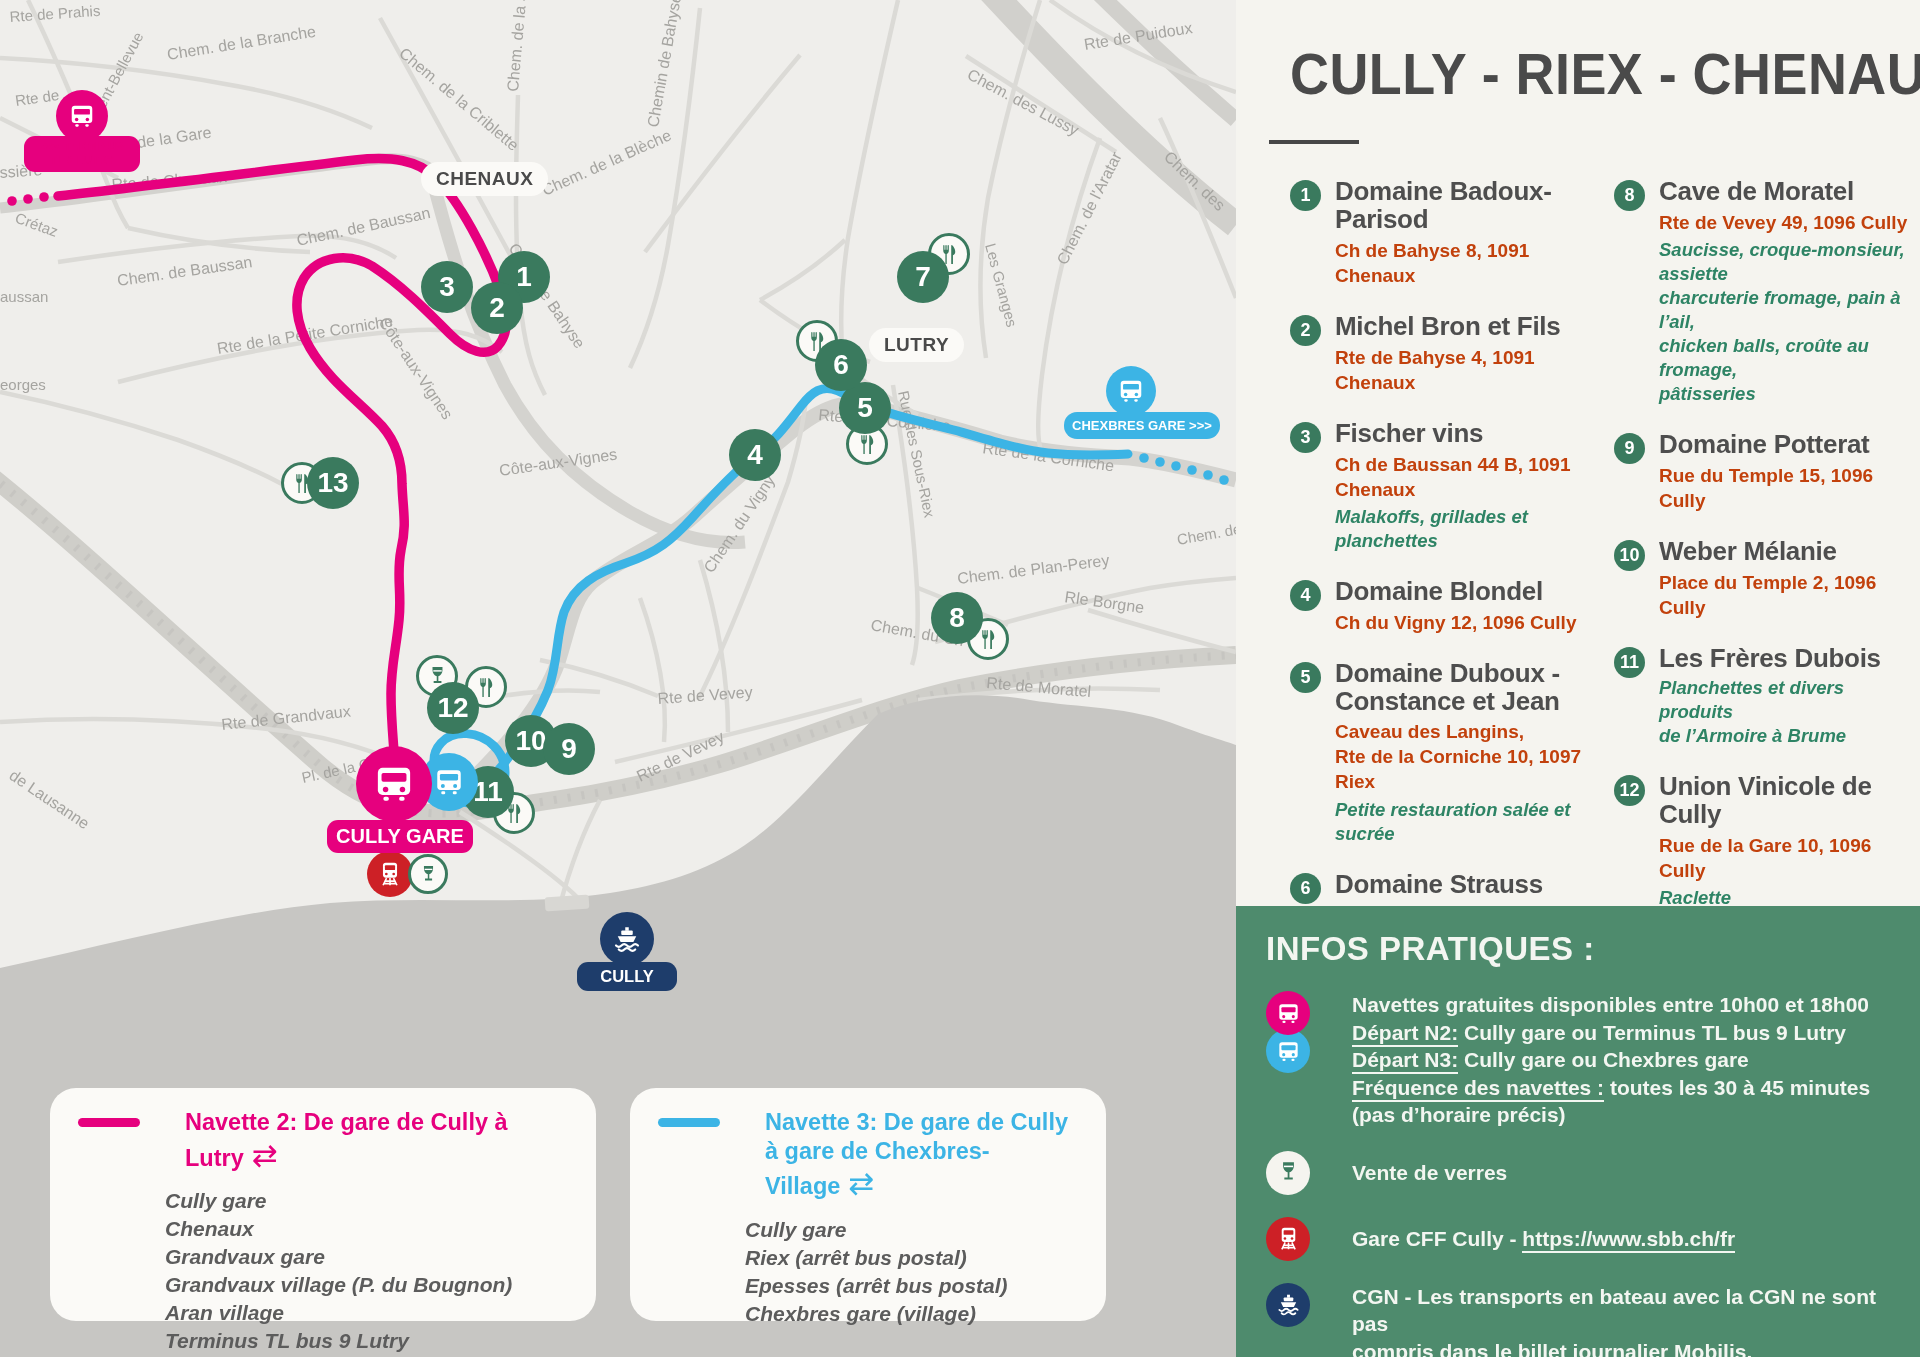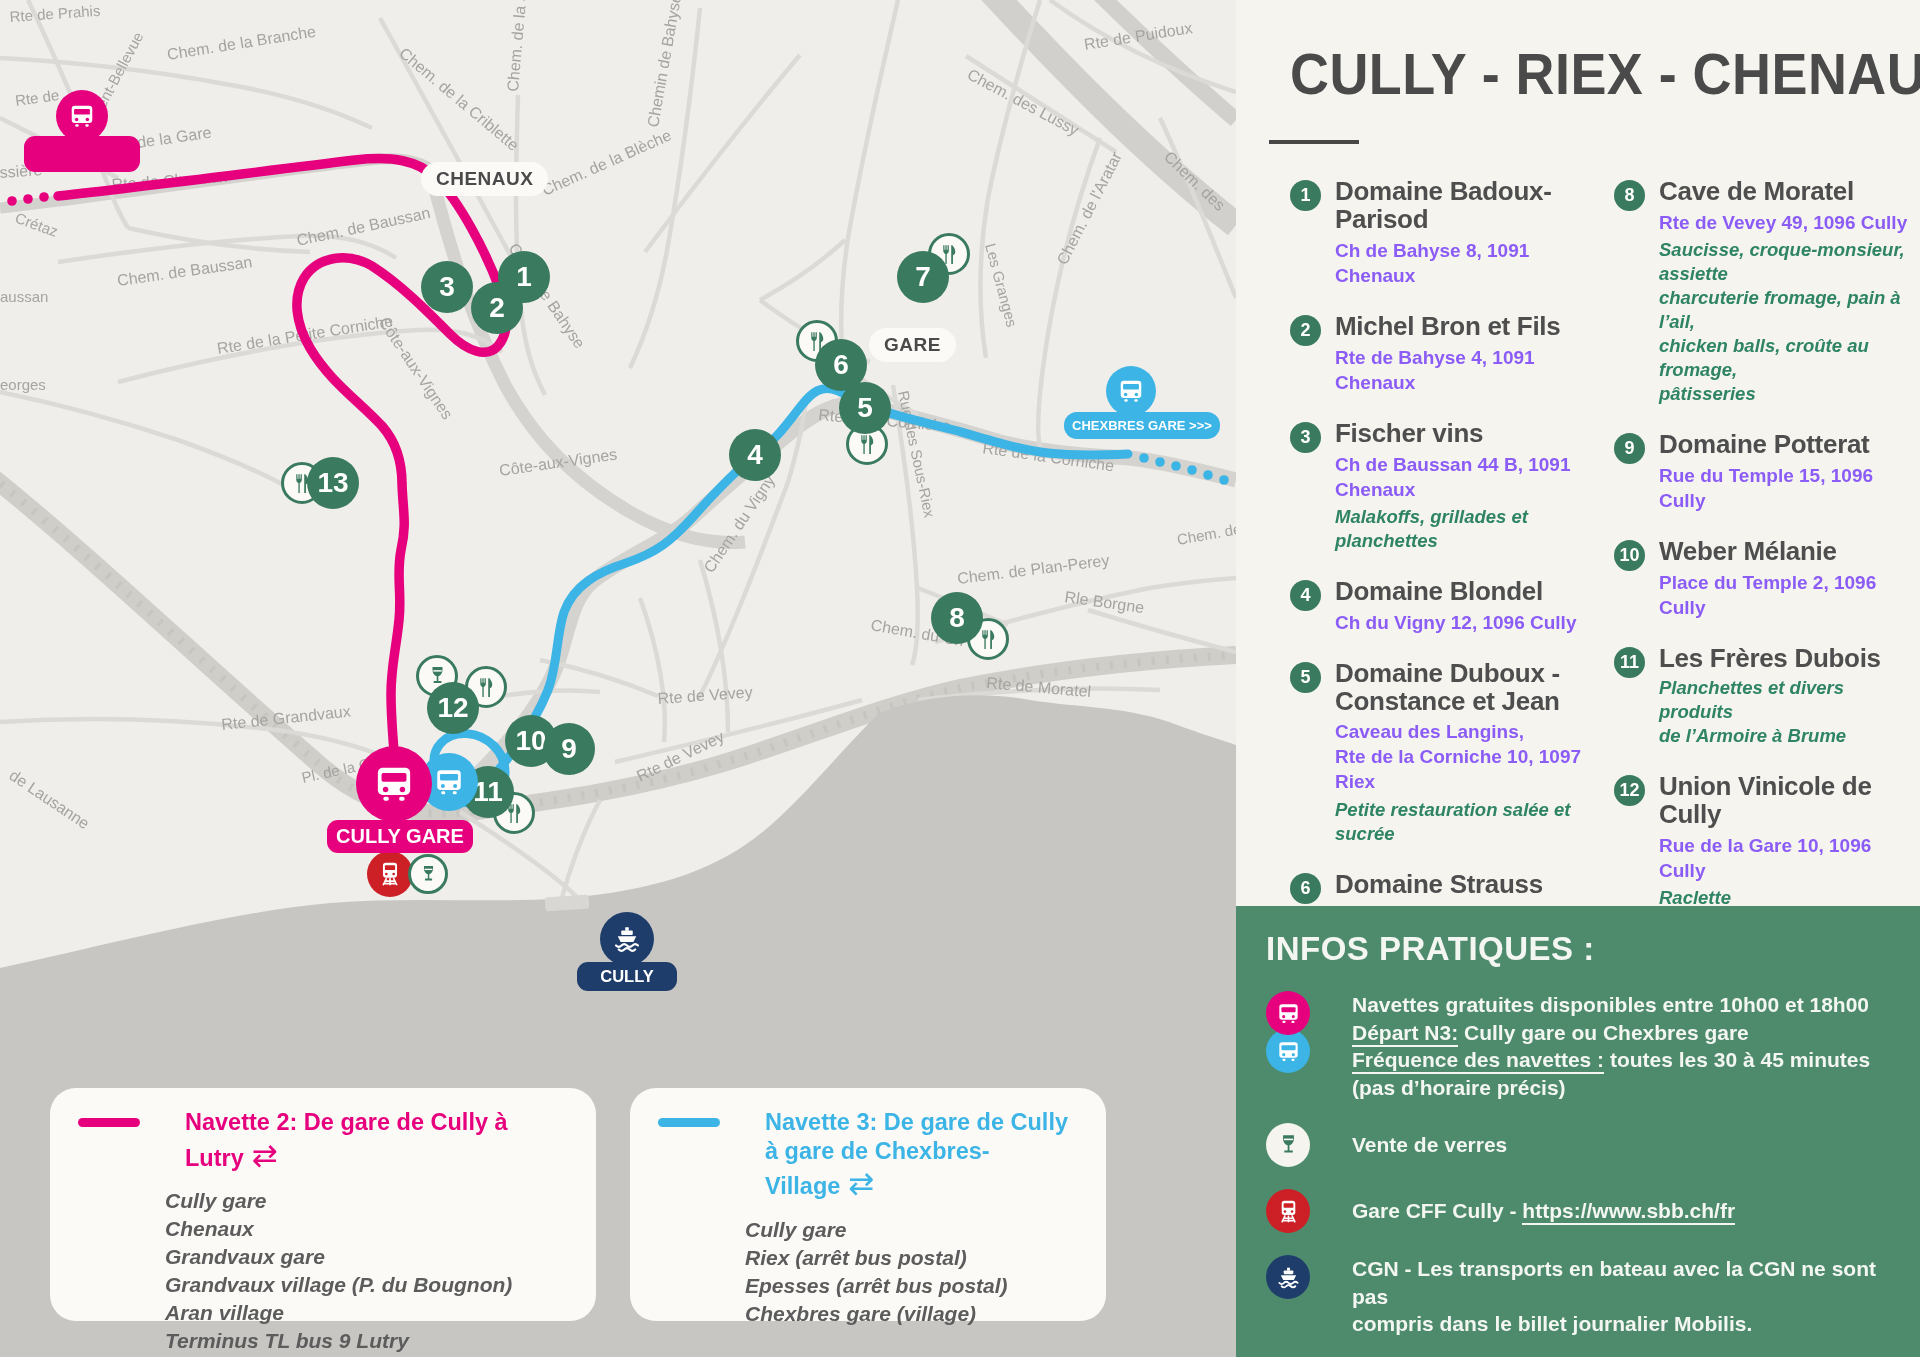--- a/index.html
+++ b/index.html
@@ -43,21 +43,21 @@
             letter-spacing:.5px;white-space:nowrap;transform:scaleX(.93);transform-origin:left top;}
   .title-rule{position:absolute;left:33px;top:140px;width:90px;height:4px;background:#474747;}
   .directory{position:absolute;left:54px;top:178px;display:flex;}
   .col{width:305px;}
   .col.right{width:300px;margin-left:19px;}
   .item{display:flex;margin-bottom:25px;}
   .num{flex:0 0 31px;width:31px;height:31px;border-radius:50%;background:var(--mgreen);color:#fff;
        font-size:18px;font-weight:700;display:flex;align-items:center;justify-content:center;
        margin-right:14px;margin-top:2px;}
   .name{font-size:26px;line-height:1.07;font-weight:700;color:#4e4e4e;letter-spacing:-.3px;}
-  .addr{font-size:19px;line-height:1.32;font-weight:700;color:#8b5cf6;margin-top:4px;white-space:pre-line;}
+  .addr{font-size:19px;line-height:1.32;font-weight:700;color:#c2410c;margin-top:4px;white-space:pre-line;}
   .specx{font-size:18.5px;line-height:1.3;font-weight:700;font-style:italic;color:var(--specgreen);
          margin-top:3px;white-space:pre-line;}
   
   .infos{position:absolute;left:1236px;top:906px;width:684px;height:451px;background:var(--igreen);color:#f3f6f1;}
   .infos h2{margin:24px 0 0 30px;font-size:33px;letter-spacing:.5px;}
   .irow{display:flex;margin:22px 24px 0 30px;align-items:flex-start;}
   .irow.first{margin-top:23px;}
   .icol{flex:0 0 44px;width:44px;margin-right:42px;position:relative;}
   .icircle{width:44px;height:44px;border-radius:50%;display:flex;align-items:center;justify-content:center;}
   .icircle svg{width:25px;height:25px;}
@@ -238,21 +238,21 @@
         <circle cx="1144" cy="458" r="4.8"></circle>
           <circle cx="1160" cy="462" r="4.8"></circle>
           <circle cx="1176" cy="466" r="4.8"></circle>
         <circle cx="1192" cy="470" r="4.8"></circle>
           <circle cx="1208" cy="475" r="4.8"></circle>
           <circle cx="1224" cy="480" r="4.8"></circle>
       </g>
     </svg>
 
     <div class="maplabel" style="left:421px;top:162px;">CHENAUX</div>
-    <div class="maplabel" style="left:869px;top:328px;">GARE</div>
+    <div class="maplabel" style="left:869px;top:328px;">LUTRY</div>
 
     <div class="pin-circle c-pink" style="left:56px;top:90px;width:52px;height:52px;">
       <svg width="28" height="28" viewBox="0 0 24 24">
           <use href="#ic-bus"></use>
         </svg>
     </div>
     <div class="pill c-pink" style="left:24px;top:136px;width:116px;height:36px;font-size:11.5px;line-height:1.2;white-space:pre-line;background:var(--pink);">&lt;&lt;&lt; TERMINUS
 TL 9 LUTRY</div>
 
     <div class="pin-circle c-blue" style="left:420px;top:753px;width:58px;height:58px;">
@@ -474,20 +474,21 @@
             </svg>
         </div>
         <div class="icircle c-pink">
           <svg viewBox="0 0 24 24">
               <use href="#ic-bus"></use>
             </svg>
         </div>
       </div>
       <div class="ilines">
           <div class="iline"><span>Navettes gratuites disponibles entre 10h00 et 18h00</span></div>
+          <div class="iline"><span class="u">Départ N2:</span><span> Cully gare ou Terminus TL bus 9 Lutry</span></div>
           <div class="iline"><span class="u">Départ N3:</span><span> Cully gare ou Chexbres gare</span></div>
           <div class="iline"><span class="u">Fréquence des navettes :</span><span> toutes les 30 à 45 minutes</span></div>
           <div class="iline"><span>(pas d’horaire précis)</span></div>
         </div>
     </div>
 
     <div class="irow" style="align-items:center;">
       <div class="icol">
         <div class="icircle c-white">
           <svg viewBox="0 0 24 24">

